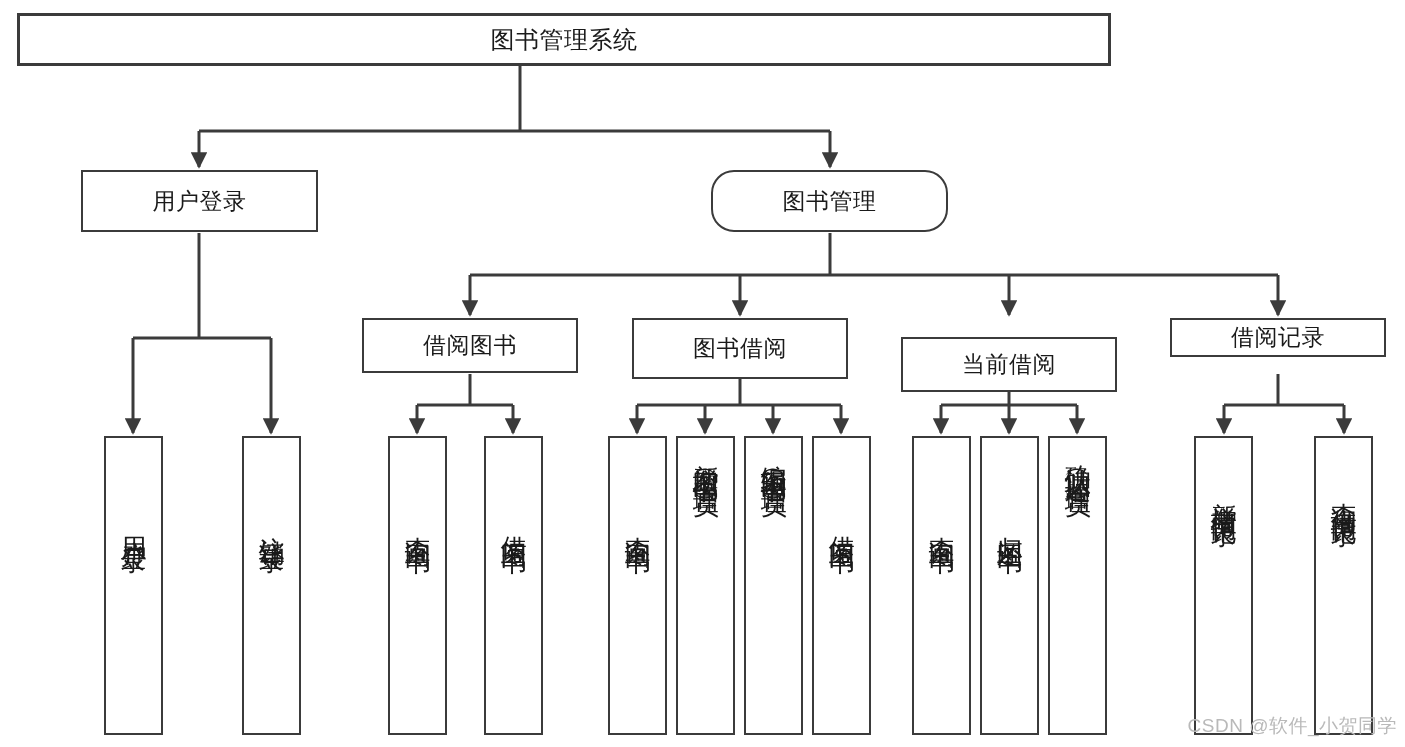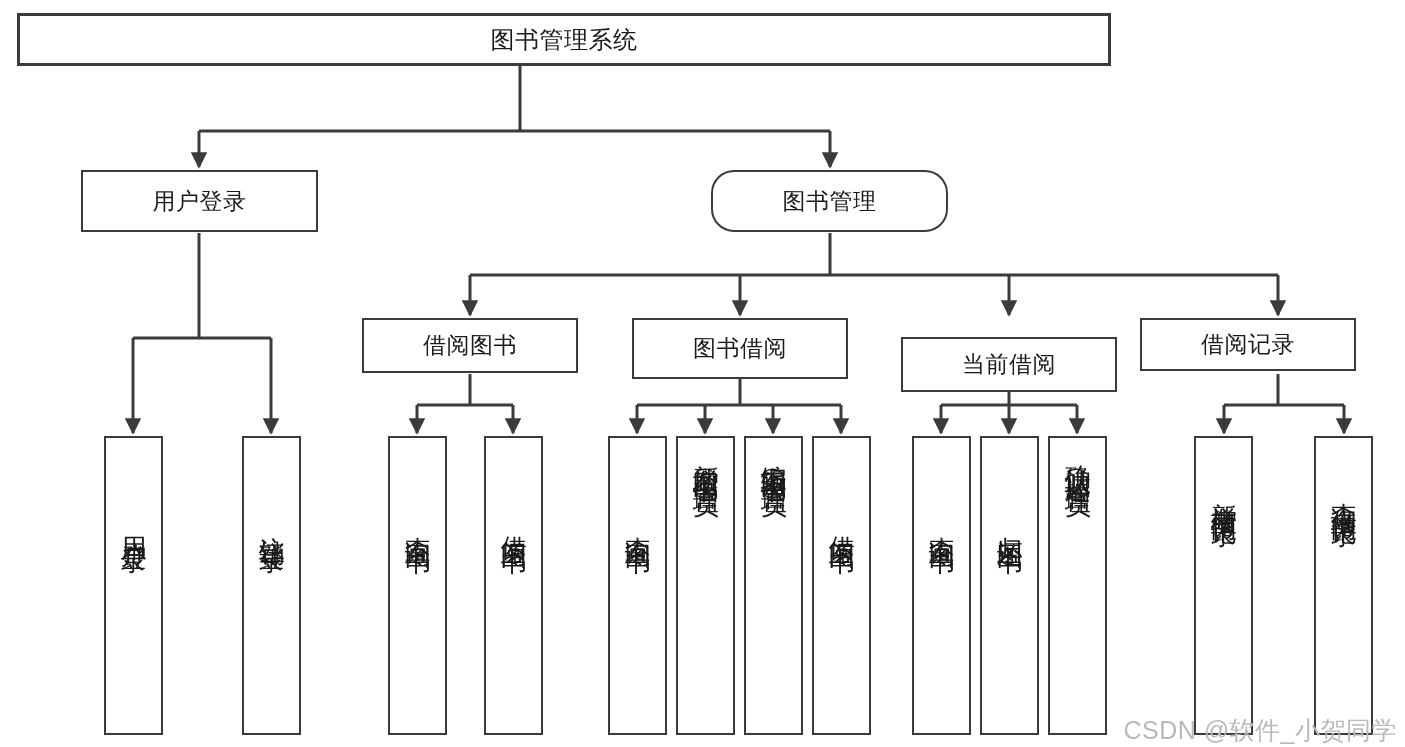--- a/index.html
+++ b/index.html
@@ -54,22 +54,22 @@
     letter-spacing:4px;
     white-space:normal;
     margin:0 auto;
   }
   .v-node.align-top .node-label{margin-top:6px;}
   .v-node.align-mid .node-label{margin-top:78px;}
 
   
   #watermark{
     position:absolute;
-    right:8px;bottom:0;
-    font-size:25px;
+    right:8px;bottom:8px;
+    font-size:19px;
     color:#b9b9b9;
     white-space:nowrap;
     letter-spacing:0.5px;
     pointer-events:none;
   }
 </style>
 </head>
 <body>
 
 <div id="diagram-root">
@@ -141,21 +141,21 @@
   </div>
 
   <div class="node h-node" style="left:632px;top:318px;width:216px;height:61px;">
     <span class="node-label">图书借阅</span>
   </div>
 
   <div class="node h-node" style="left:901px;top:318px;width:216px;height:55px;margin-top:19px;">
     <span class="node-label">当前借阅</span>
   </div>
 
-  <div class="node h-node" style="left:1140px;top:318px;width:216px;height:53px;align-items:center;">
+  <div class="node h-node" style="left:1170px;top:318px;width:216px;height:39px;align-items:center;">
     <span class="node-label">借阅记录</span>
   </div>
 
   <div class="node v-node align-mid" style="left:104px;top:436px;width:59px;height:299px;">
     <span class="node-label">用户登录</span>
   </div>
   <div class="node v-node align-mid" style="left:242px;top:436px;width:59px;height:299px;">
     <span class="node-label">注销登录</span>
   </div>
 

